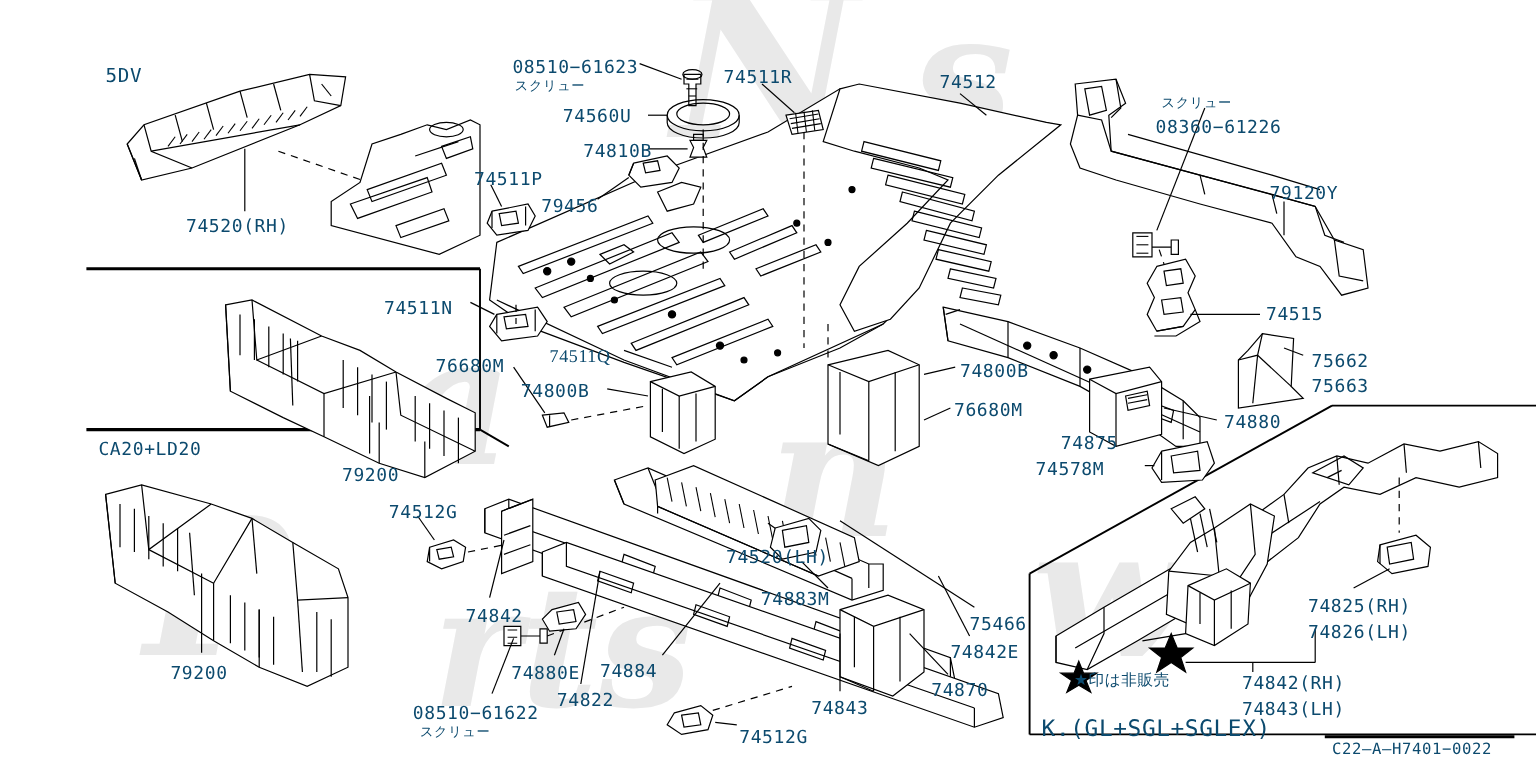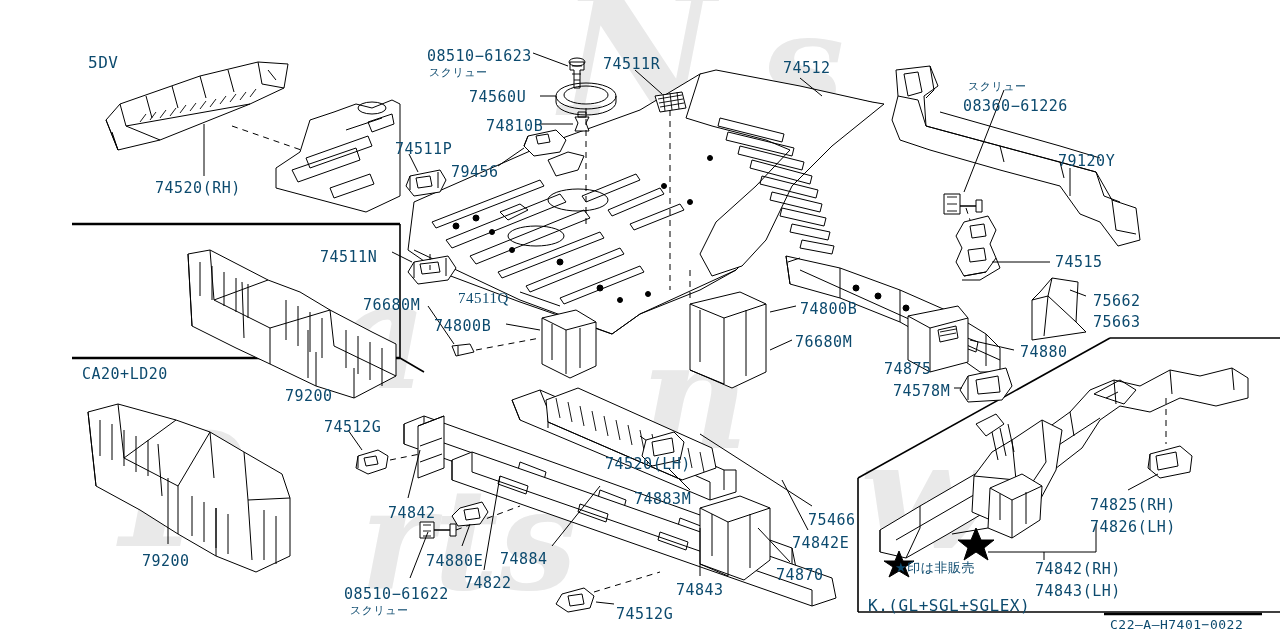--- a/index.html
+++ b/index.html
@@ -592,21 +592,21 @@
       <div class="lbl" style="left: 451px; top: 164px; font-size: 15px;">79456</div>
       <div class="lbl" style="left: 1058px; top: 153px; font-size: 15px;">79120Y</div>
       <div class="lbl" style="left: 1055px; top: 254px; font-size: 15px;">74515</div>
       <div class="lbl" style="left: 320px; top: 249px; font-size: 15px;">74511N</div>
       <div class="lbl" style="left: 363px; top: 297px; font-size: 15px;">76680M</div>
       <div class="lbl" style="left: 458px; top: 290px; font-size: 15px; font-family: Liberation Serif, serif;">74511Q</div>
       <div class="lbl" style="left: 434px; top: 318px; font-size: 15px;">74800B</div>
       <div class="lbl" style="left: 800px; top: 301px; font-size: 15px;">74800B</div>
       <div class="lbl" style="left: 795px; top: 334px; font-size: 15px;">76680M</div>
       <div class="lbl" style="left: 884px; top: 361px; font-size: 15px;">74875</div>
-      <div class="lbl" style="left: 893px; top: 383px; font-size: 15px;">74578M</div>
+      <div class="lbl" style="left: 863px; top: 383px; font-size: 15px;">74578M</div>
       <div class="lbl" style="left: 1093px; top: 293px; font-size: 15px;">75662</div>
       <div class="lbl" style="left: 1093px; top: 314px; font-size: 15px;">75663</div>
       <div class="lbl" style="left: 1020px; top: 344px; font-size: 15px;">74880</div>
       <div class="lbl" style="left: 82px; top: 366px; font-size: 15px;">CA20+LD20</div>
       <div class="lbl" style="left: 285px; top: 388px; font-size: 15px;">79200</div>
       <div class="lbl" style="left: 324px; top: 419px; font-size: 15px;">74512G</div>
       <div class="lbl" style="left: 142px; top: 553px; font-size: 15px;">79200</div>
       <div class="lbl" style="left: 388px; top: 505px; font-size: 15px;">74842</div>
       <div class="lbl" style="left: 426px; top: 553px; font-size: 15px;">74880E</div>
       <div class="lbl" style="left: 500px; top: 551px; font-size: 15px;">74884</div>
@@ -618,17 +618,17 @@
       <div class="lbl" style="left: 634px; top: 491px; font-size: 15px;">74883M</div>
       <div class="lbl" style="left: 676px; top: 582px; font-size: 15px;">74843</div>
       <div class="lbl" style="left: 776px; top: 567px; font-size: 15px;">74870</div>
       <div class="lbl" style="left: 808px; top: 512px; font-size: 15px;">75466</div>
       <div class="lbl" style="left: 792px; top: 535px; font-size: 15px;">74842E</div>
       <div class="lbl" style="left: 1090px; top: 497px; font-size: 15px;">74825(RH)</div>
       <div class="lbl" style="left: 1090px; top: 519px; font-size: 15px;">74826(LH)</div>
       <div class="lbl" style="left: 1035px; top: 561px; font-size: 15px;">74842(RH)</div>
       <div class="lbl" style="left: 1035px; top: 583px; font-size: 15px;">74843(LH)</div>
       <div class="lbl jpb" style="left: 895px; top: 561px; font-size: 13px;">★印は非販売</div>
-      <div class="lbl" style="left: 868px; top: 597px; font-size: 16px;">K.(GL+SGL+SGLEX)</div>
+      <div class="lbl" style="left: 868px; top: 597px; font-size: 19px;">K.(GL+SGL+SGLEX)</div>
       <div class="lbl" style="left: 1110px; top: 618px; font-size: 13px;">C22—A—H7401−0022</div>
     </div>
 
 </div>
 
 </body></html>

